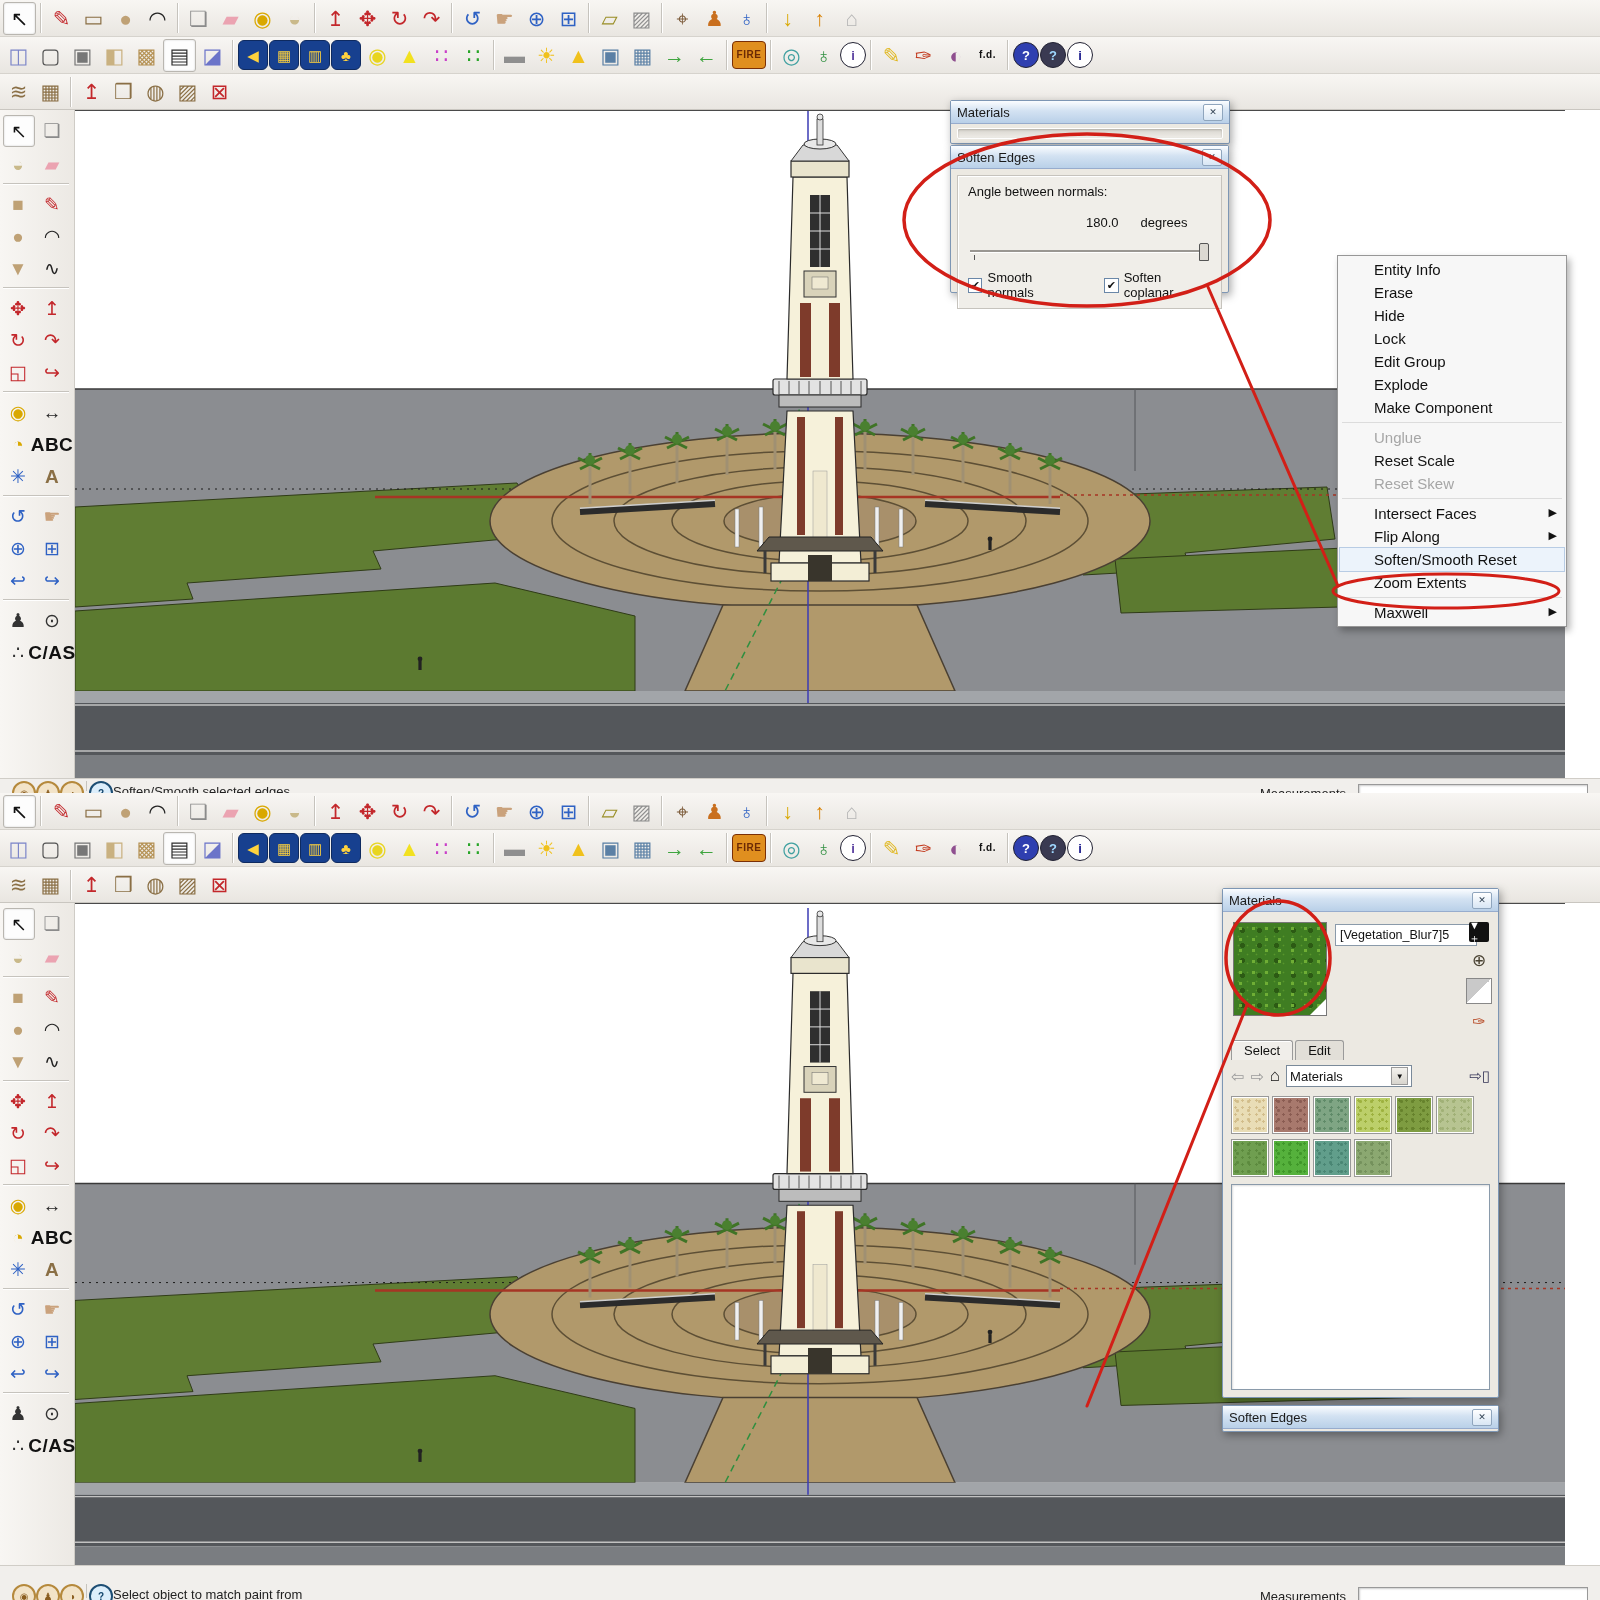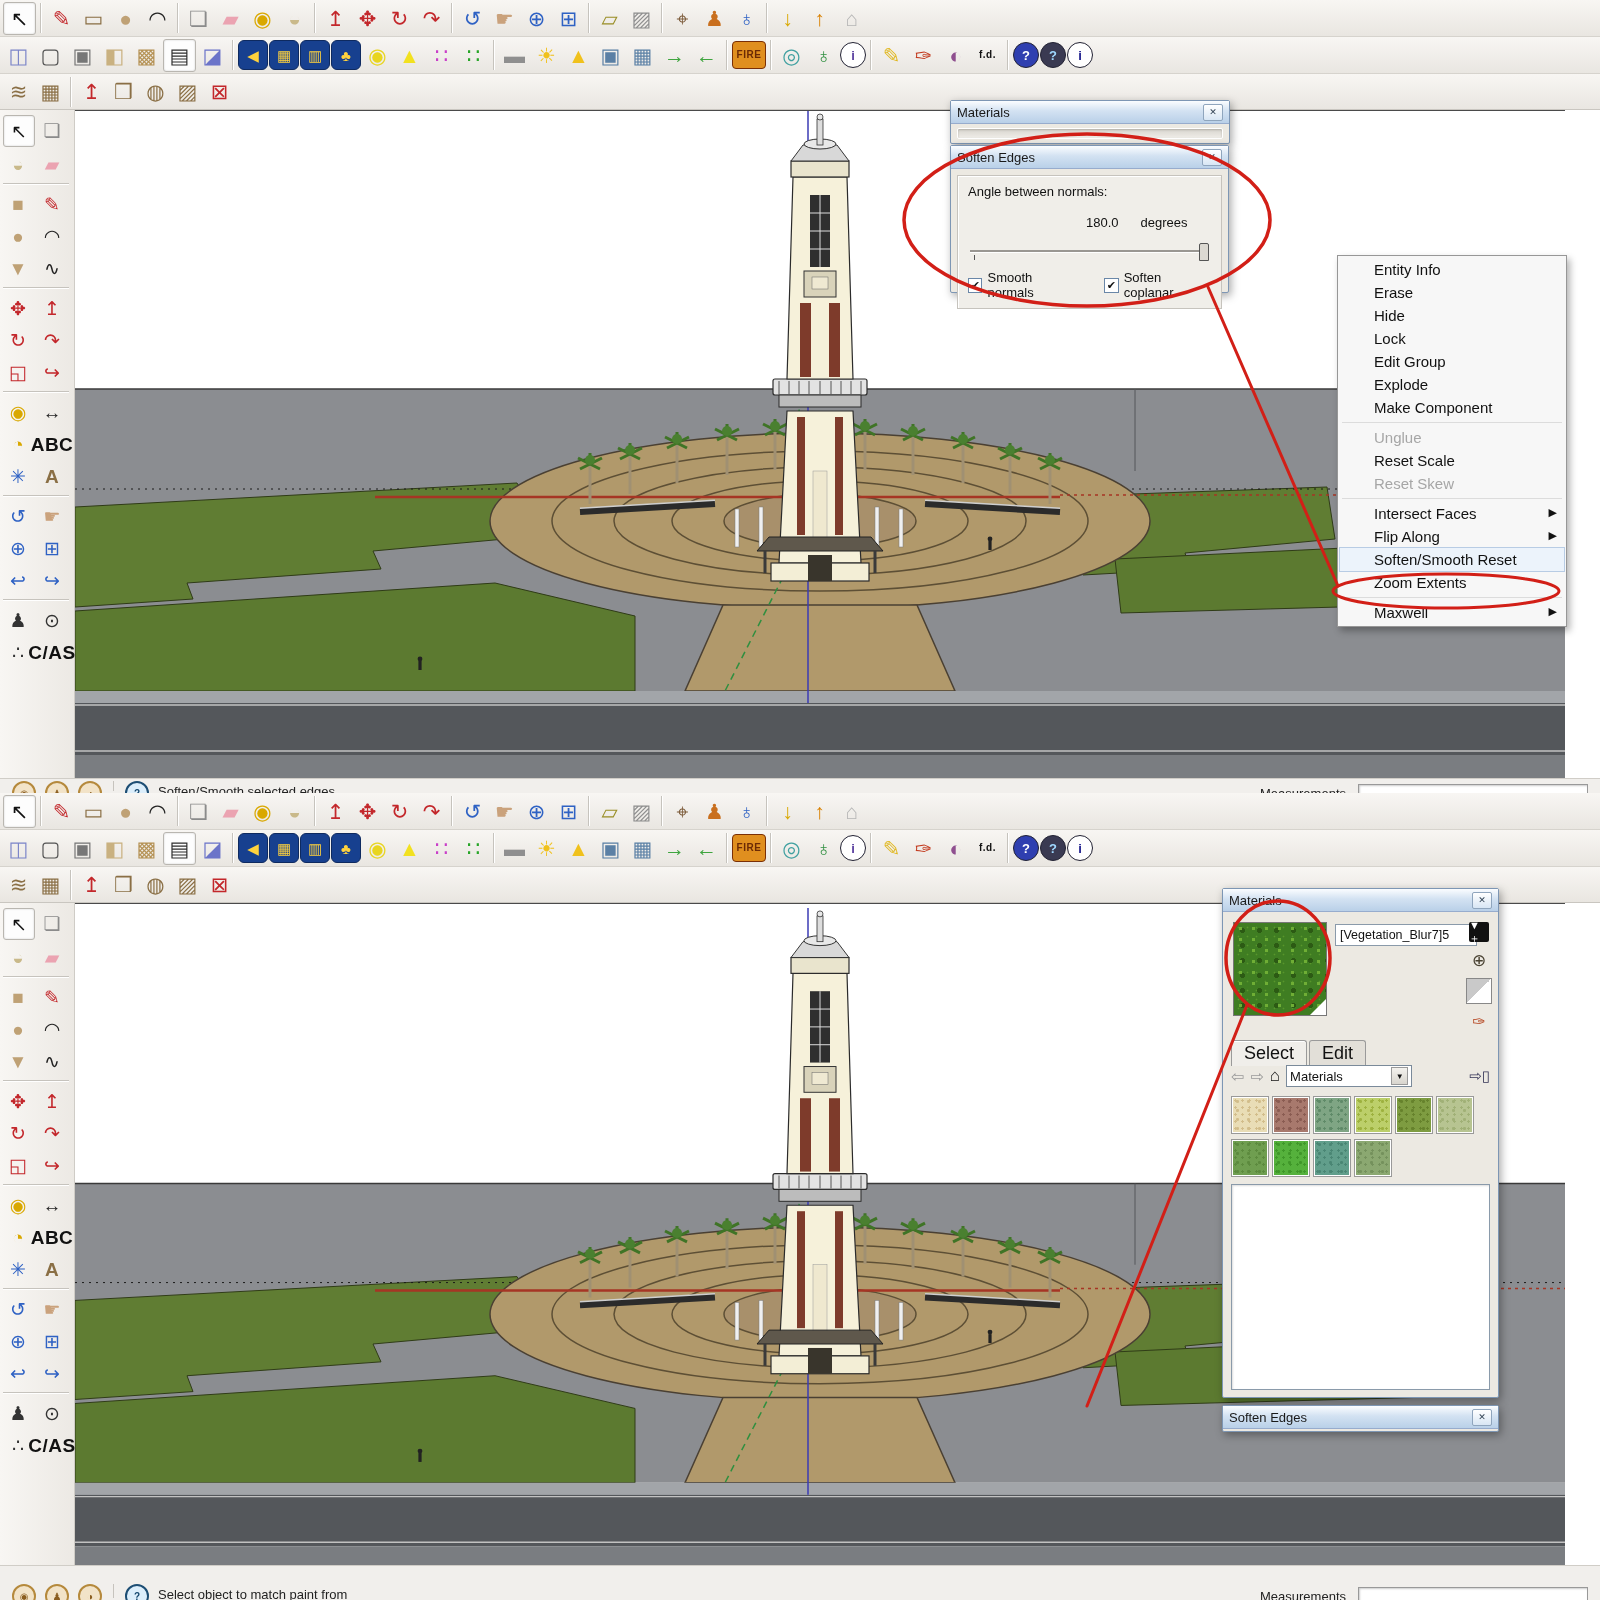--- a/index.html
+++ b/index.html
@@ -90,38 +90,38 @@
        overflow:hidden;white-space:nowrap}
   .mat-col{position:absolute;right:6px;top:10px;display:flex;flex-direction:column;gap:7px;align-items:center}
   .mic{display:flex;align-items:center;justify-content:center;user-select:none}
   .mic.pane{width:20px;height:20px;background:#111;color:#fff;font-size:11px;border-radius:2px}
   .mic.create{width:22px;height:22px;font-size:17px;color:#4a4333}
   .mic.default{width:24px;height:24px;border:1px solid #888;
        background:linear-gradient(135deg,#c9c9c9 50%,#fff 50%)}
   .mic.dropper{width:20px;height:20px;font-size:16px;color:#b5451f}
   .mat-tabs{position:absolute;left:8px;top:128px;display:flex;gap:2px}
   .tab{padding:2px 12px;border:1px solid #9a9a9a;border-bottom:none;border-radius:3px 3px 0 0;
-       background:#e2dfd8;font-size:18px}
+       background:#e2dfd8;font-size:13px}
   .tab.active{background:#f0eeea;box-shadow:inset 0 1px 0 #fff}
   .mat-nav{position:absolute;left:8px;top:152px;right:8px;height:24px;display:flex;align-items:center;gap:6px}
   .nava{font-size:16px;color:#9a9a9a}
   .navhome{font-size:17px;color:#111}
   .mat-select{width:118px;height:20px;border:1px solid #7a8a9a;background:#fff;display:flex;
        align-items:center;padding:0 3px;font-size:13px}
   .mat-select .dd{margin-left:auto;width:15px;height:16px;background:linear-gradient(#f4f2ee,#d8d5ce);
        border:1px solid #9a9a9a;font-size:8px;display:flex;align-items:center;justify-content:center}
   .navdetail{margin-left:auto;font-size:15px;color:#335}
   .swgrid{position:absolute;left:8px;top:184px;display:grid;grid-template-columns:repeat(6,36px);gap:5px}
   .swatch{width:36px;height:36px;border:1px solid #999;box-shadow:inset 0 0 0 1px #fff}
   .mat-list{position:absolute;left:8px;right:8px;top:272px;bottom:8px;background:#fff;
        border:1px solid #8a9aaa;box-shadow:inset 1px 1px 2px #ddd}
 
   
   .statusbar{position:absolute;left:0;width:100%;box-sizing:border-box;background:#f1efec;
-       border-top:1px solid #d0cdc7;display:flex;align-items:flex-start;gap:9px;
+       border-top:1px solid #d0cdc7;display:flex;align-items:flex-start;
        padding:2px 12px;overflow:hidden;font-size:13px;color:#222}
   #step5 .statusbar{top:778px;height:15px}
   #step6 .statusbar{top:772px;height:35px;padding-top:18px}
   .sic{width:20px;height:20px;border-radius:50%;border:2px solid #b5893c;background:#f2e3c8;
        flex:0 0 auto;display:flex;align-items:center;justify-content:center;font-size:10px;color:#8a5d1f}
   .sic.help{border-color:#1d4e74;background:#dceefb;color:#14476e;font-weight:bold}
   .sbdiv{width:1px;align-self:stretch;background:#c6c3bd;margin:0 2px}
   .smsg{padding-top:3px;white-space:nowrap}
   .meas{margin-left:auto;display:flex;align-items:center;gap:12px;padding-top:3px}
   .meas .box{width:228px;height:17px;background:#fff;border:1px solid #999;box-shadow:inset 1px 1px 2px #ccc}

